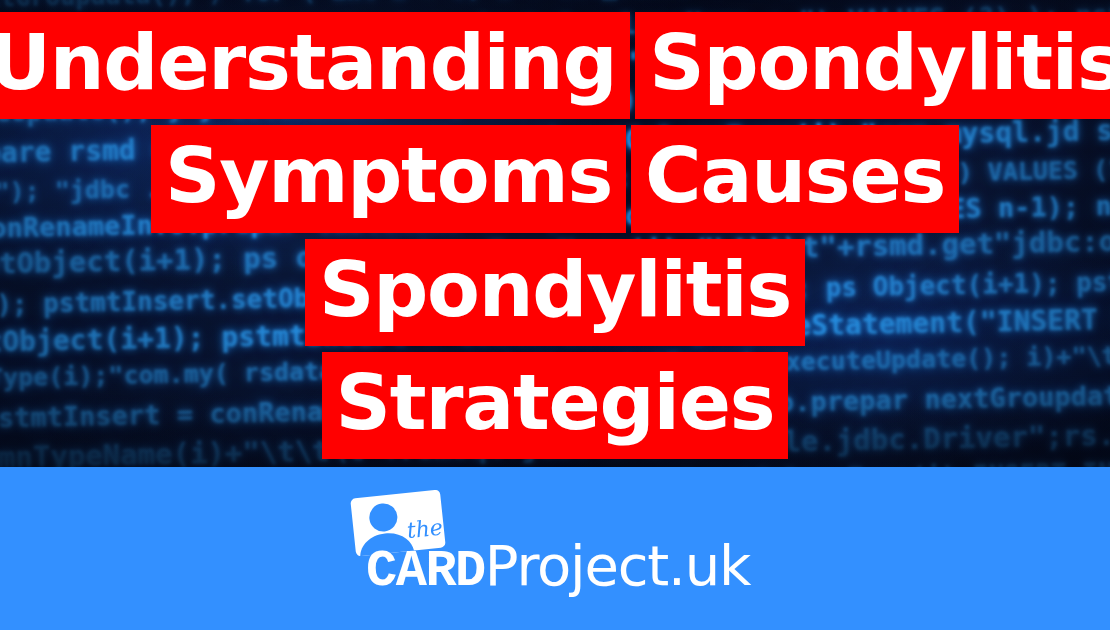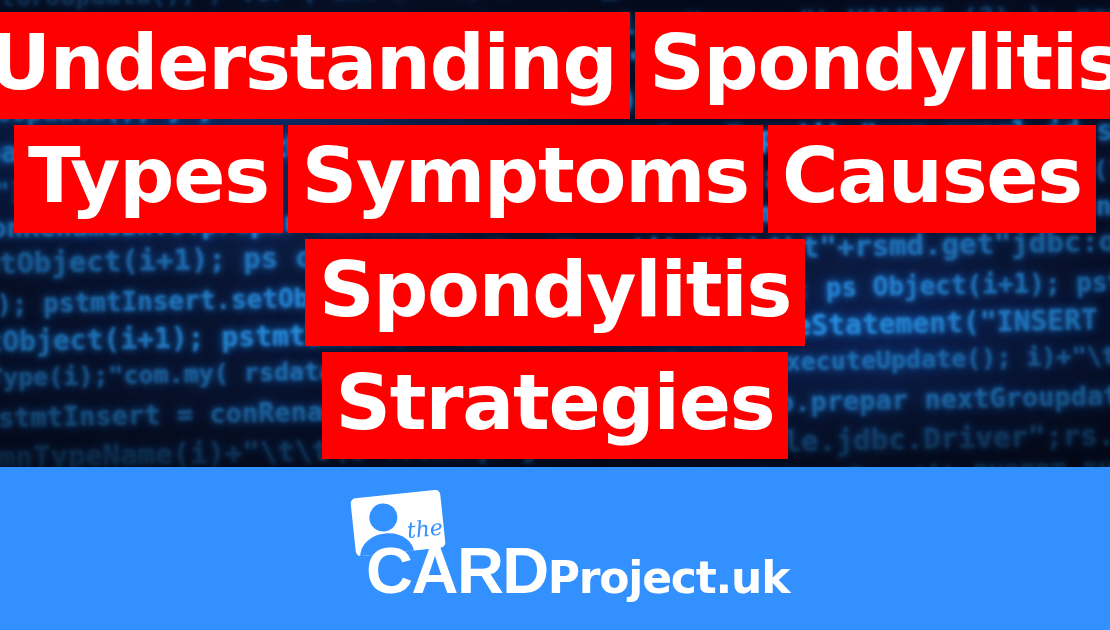--- a/index.html
+++ b/index.html
@@ -96,30 +96,30 @@
     position:absolute; left:8px; top:0px;
     width:100px; height:66px;
   }
   #logo-wordmark {
     position:absolute; left:26px; top:48px;
     width:404px;
     white-space:nowrap;
     line-height:1;
   }
   .wm-bold {
-    font-family:Liberation Sans, sans-serif;
+    font-family:Liberation Mono, monospace;
     font-weight:700;
-    font-size:65px;
+    font-size:52px;
     color:#ffffff;
     letter-spacing:-1.5px;
   }
   .wm-light {
     font-family:"DejaVu Sans","Liberation Sans",sans-serif;
-    font-weight:700;
-    font-size:44px;
+    font-weight:400;
+    font-size:56px;
     color:#ffffff;
     letter-spacing:-1.2px;
     margin-top:7px;
   }
 </style>
 </head>
 <body>
 
 <div id="banner">
 
@@ -142,21 +142,20 @@
         <div class="code-row" style="font-size: 26px; margin-top: 10px; margin-left: -119px; opacity: 0.87;">i)+"\t\t\t"+rsmsql.jdbc.Driver";rs.getMetaData(); rsmd.getColumnType(i)  INSERT INTO " + tableName + " (" + columnName + ") VALUES (?)   ); ps</div>
       </div>
     <div id="hero-vignette"></div>
 
     <div id="headline">
       <div class="hl-line">
         <span class="hl-word">Understanding</span>
         <span class="hl-word">Spondylitis</span>
       </div>
       <div class="hl-line">
-        <span class="hl-word">Types</span>
         <span class="hl-word">Symptoms</span>
         <span class="hl-word">Causes</span>
       </div>
       <div class="hl-line">
         <span class="hl-word">Spondylitis</span>
       </div>
       <div class="hl-line">
         <span class="hl-word">Strategies</span>
       </div>
     </div>

